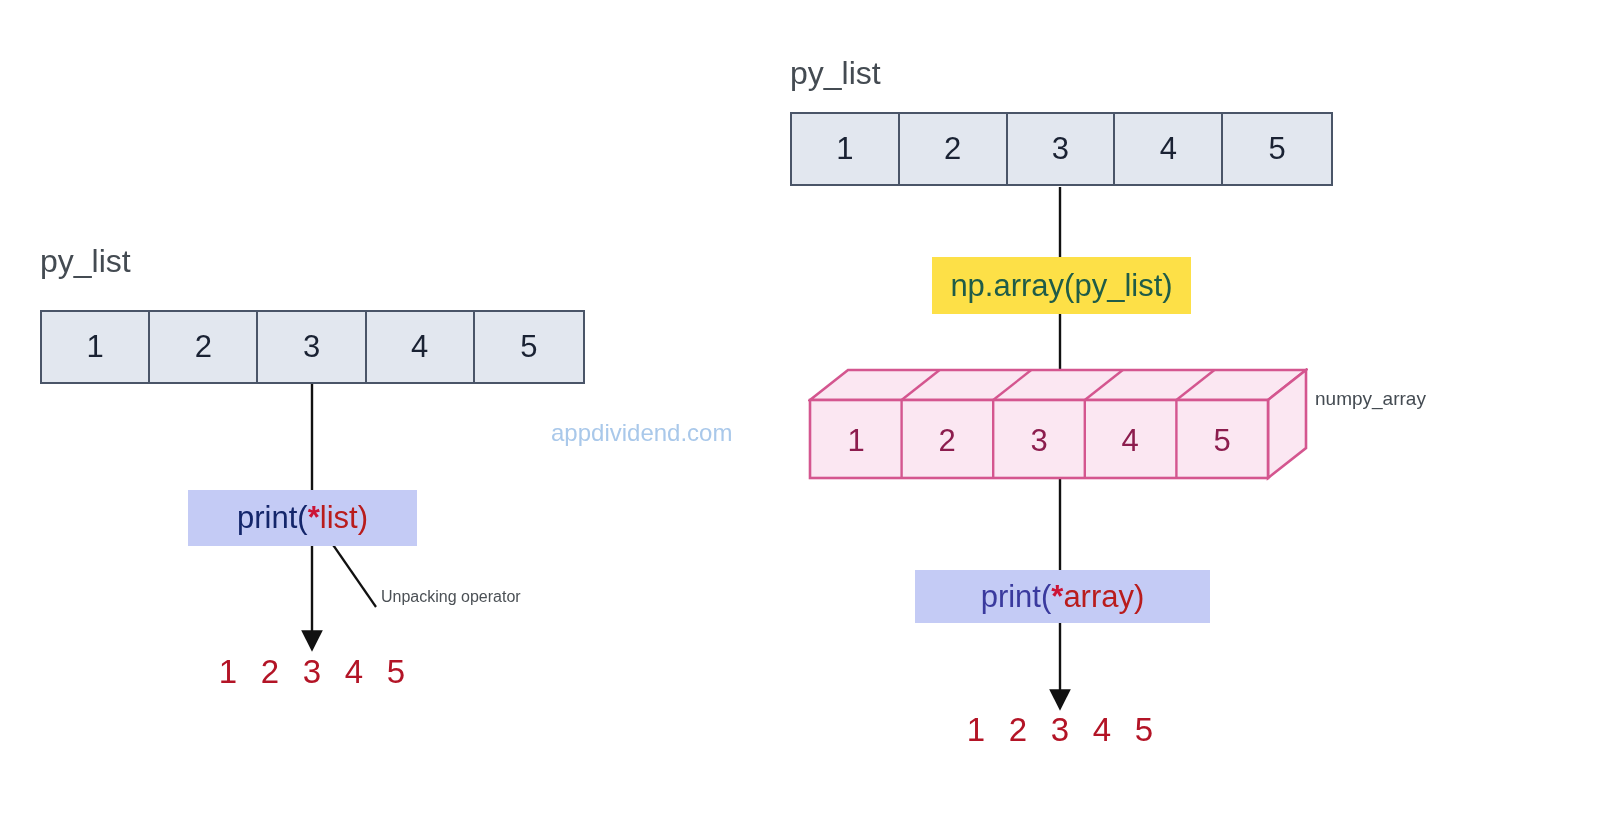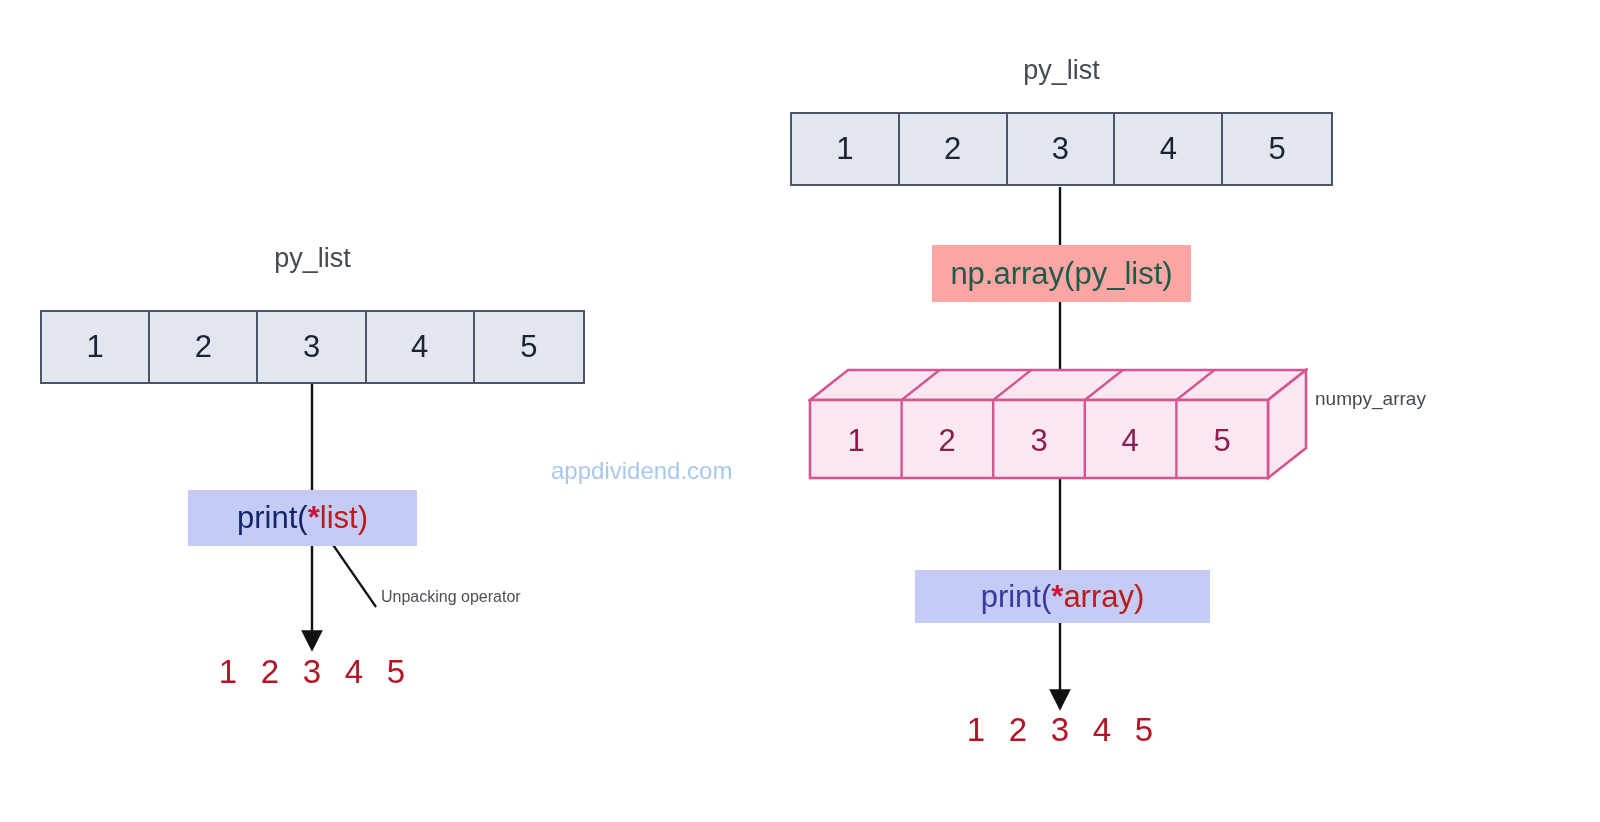--- a/index.html
+++ b/index.html
@@ -37,35 +37,34 @@
     border-right: 2px solid #4a5568;
     color: #1a2233;
     font-size: 31px;
     font-weight: 400;
   }
   .list-cell:last-child { border-right: none; }
 
   .table-label {
     position: absolute;
     color: #444b52;
-    font-size: 27px;
-    white-space: nowrap;
-    text-align: center;
+    font-size: 32px;
+    white-space: nowrap;
   }
 
   
   .code-box {
     position: absolute;
     display: flex;
     align-items: center;
     justify-content: center;
     white-space: nowrap;
   }
   .code-box.lavender { background: #c4cbf5; text-align: right; }
-  .code-box.mint { background: #fca5a5; }
+  .code-box.mint { background: #fde047; margin-top: 12px; }
   .code-text { font-size: 31px; }
   .star { color: #cc1436; font-weight: 700; }
 
   
   #numpy3d {
     position: absolute;
     left: 808px;
     top: 368px;
     width: 500px;
     height: 118px;
@@ -156,21 +155,21 @@
   <div class="annot" style="left:381px; top:588px;">Unpacking operator</div>
 
   <div class="out-row" style="left:207px; top:653px;">
     <span>1</span>
     <span>2</span>
     <span>3</span>
     <span>4</span>
     <span>5</span>
   </div>
 
-  <div class="watermark" style="left:551px; top:457px;">appdividend.com</div>
+  <div class="watermark" style="left:551px; top:419px;">appdividend.com</div>
 
   <div class="table-label" style="left:790px; top:55px; width:543px;">py_list</div>
 
   <div class="list-table" style="left:790px; top:112px; width:543px; height:74px;">
     <div class="list-cell" style="width:108px;">1</div>
     <div class="list-cell" style="width:108px;">2</div>
     <div class="list-cell" style="width:108px;">3</div>
     <div class="list-cell" style="width:108px;">4</div>
     <div class="list-cell" style="width:108px;">5</div>
   </div>

